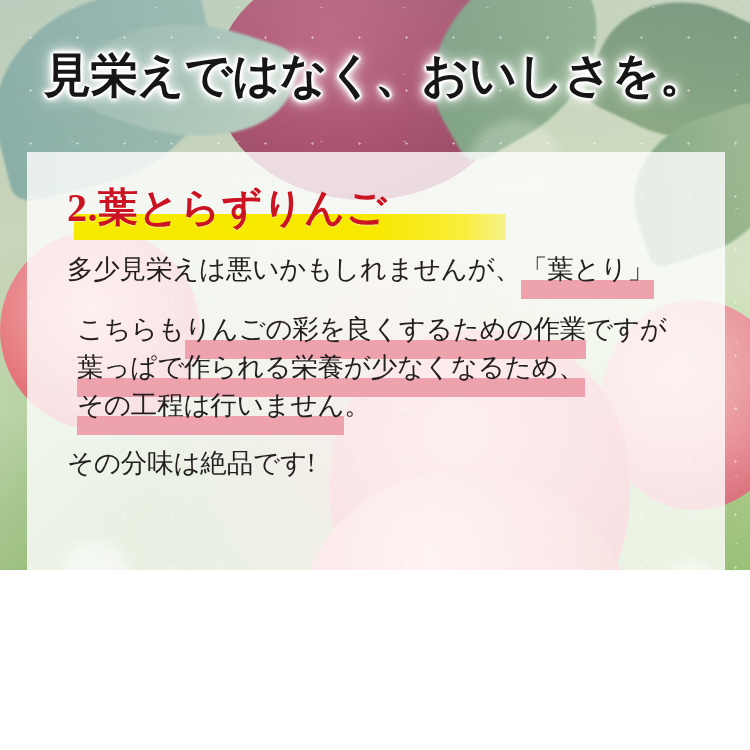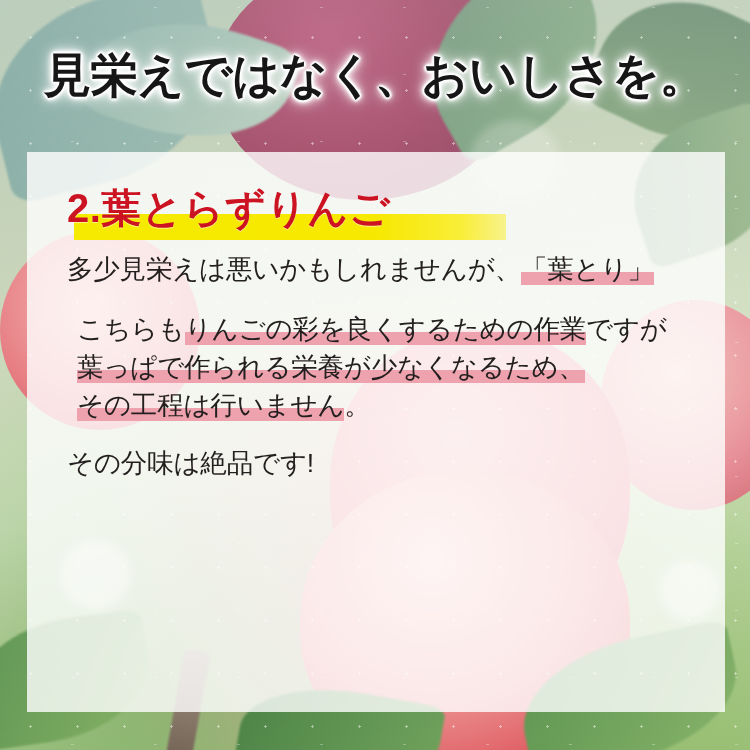--- a/index.html
+++ b/index.html
@@ -7,23 +7,24 @@
     padding: 0;
     background: #ffffff;
   }
   body {
     font-family: "Liberation Sans", "DejaVu Sans", sans-serif;
   }
 
   #poster {
     position: relative;
     width: 750px;
-    height: 750px;
+    height: 570px;
     overflow: hidden;
     background: #cfd8c8;
+    font-family: Liberation Serif, serif;
   }
 
   
   .bg-layer {
     position: absolute;
     inset: 0;
     overflow: hidden;
   }
   .bg-base {
     position: absolute;
@@ -171,21 +172,21 @@
     font-size: 26.5px;
     line-height: 38px;
     color: #231f1f;
     letter-spacing: -0.2px;
     margin: 0 0 22px 0;
     white-space: nowrap;
   }
   .para .ln { display: block; position: relative; }
   .mark {
     background: linear-gradient(to top, #eea2ae 0%, #eea2ae 42%, rgba(238,162,174,0) 42%);
-    padding-bottom: 1px;
+    padding-bottom: 15px;
   }
   .para-tight { margin-bottom: 20px; margin-left: 10px; }
 </style>
 </head>
 <body>
 
 <div id="poster">
 
   <div class="bg-layer">
     <div class="bg-base"></div>

